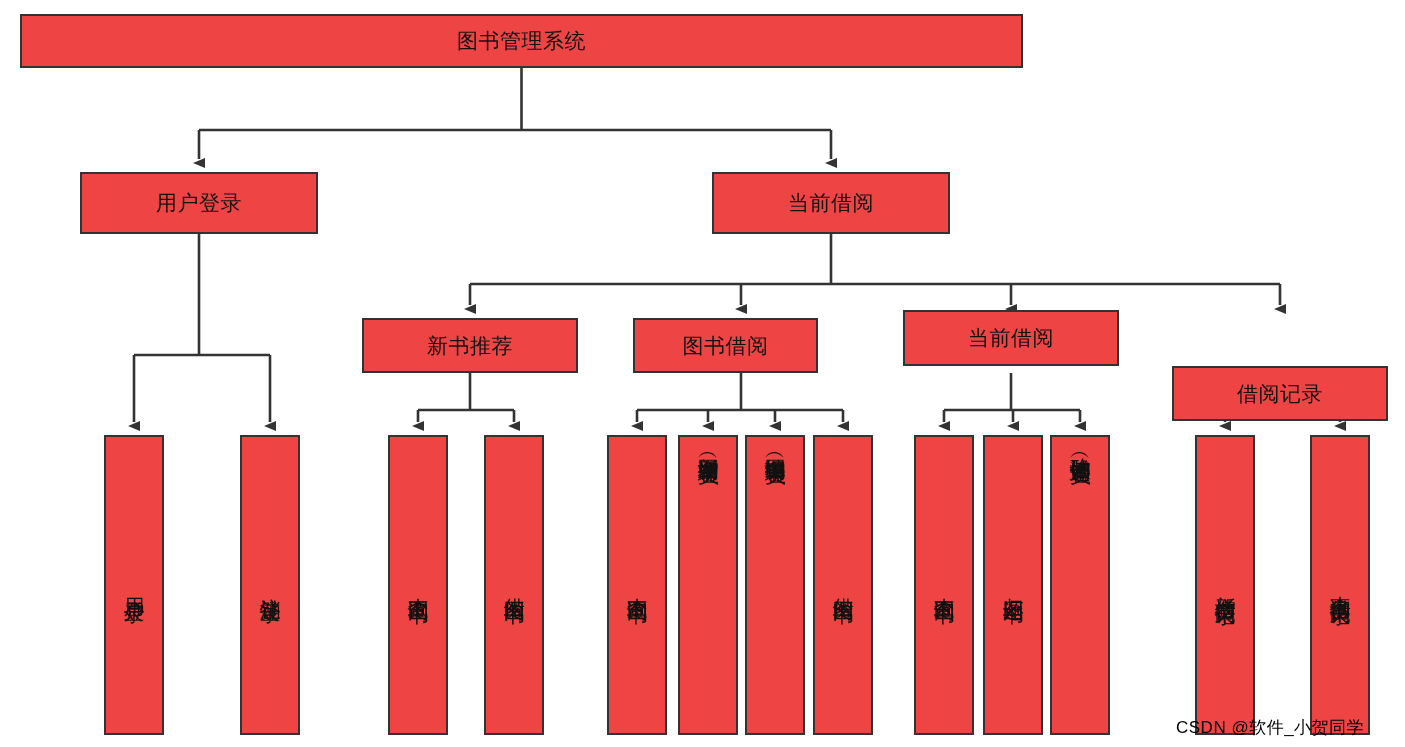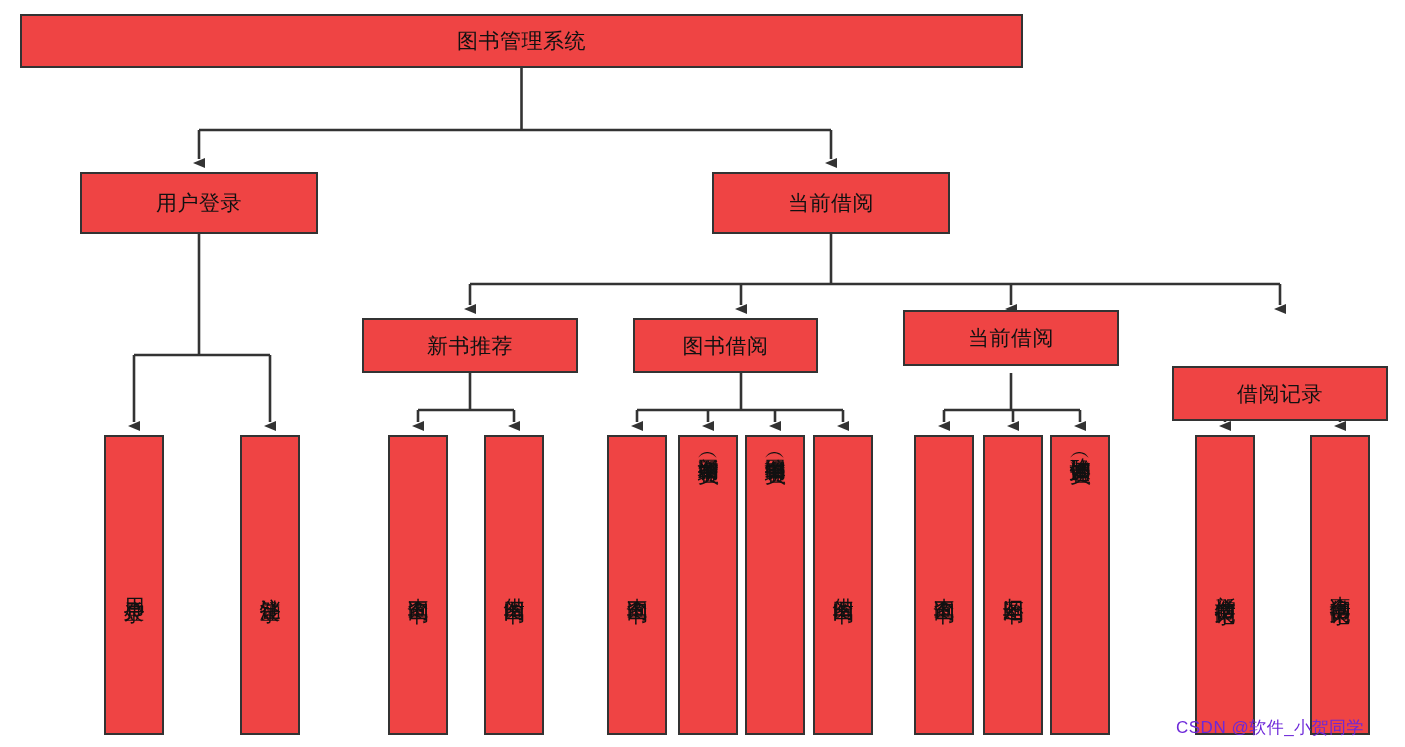--- a/index.html
+++ b/index.html
@@ -182,15 +182,15 @@
         <span class="label">确认归还（管理员）</span>
       </div>
       <div class="node v" id="node-leaf_add_record" style="left: 1195px; top: 435px; width: 60px; height: 300px;">
         <span class="label">新增借阅记录</span>
       </div>
       <div class="node v" id="node-leaf_query_record" style="left: 1310px; top: 435px; width: 60px; height: 300px;">
         <span class="label">查询借阅记录</span>
       </div>
     </div>
 
-  <div class="watermark" style="left: 1176px; top: 716px; color: #6d28d9;">CSDN @软件_小贺同学</div>
+  <div class="watermark" style="left: 1176px; top: 716px; color: #000000;">CSDN @软件_小贺同学</div>
 
 </div>
 
 </body></html>

